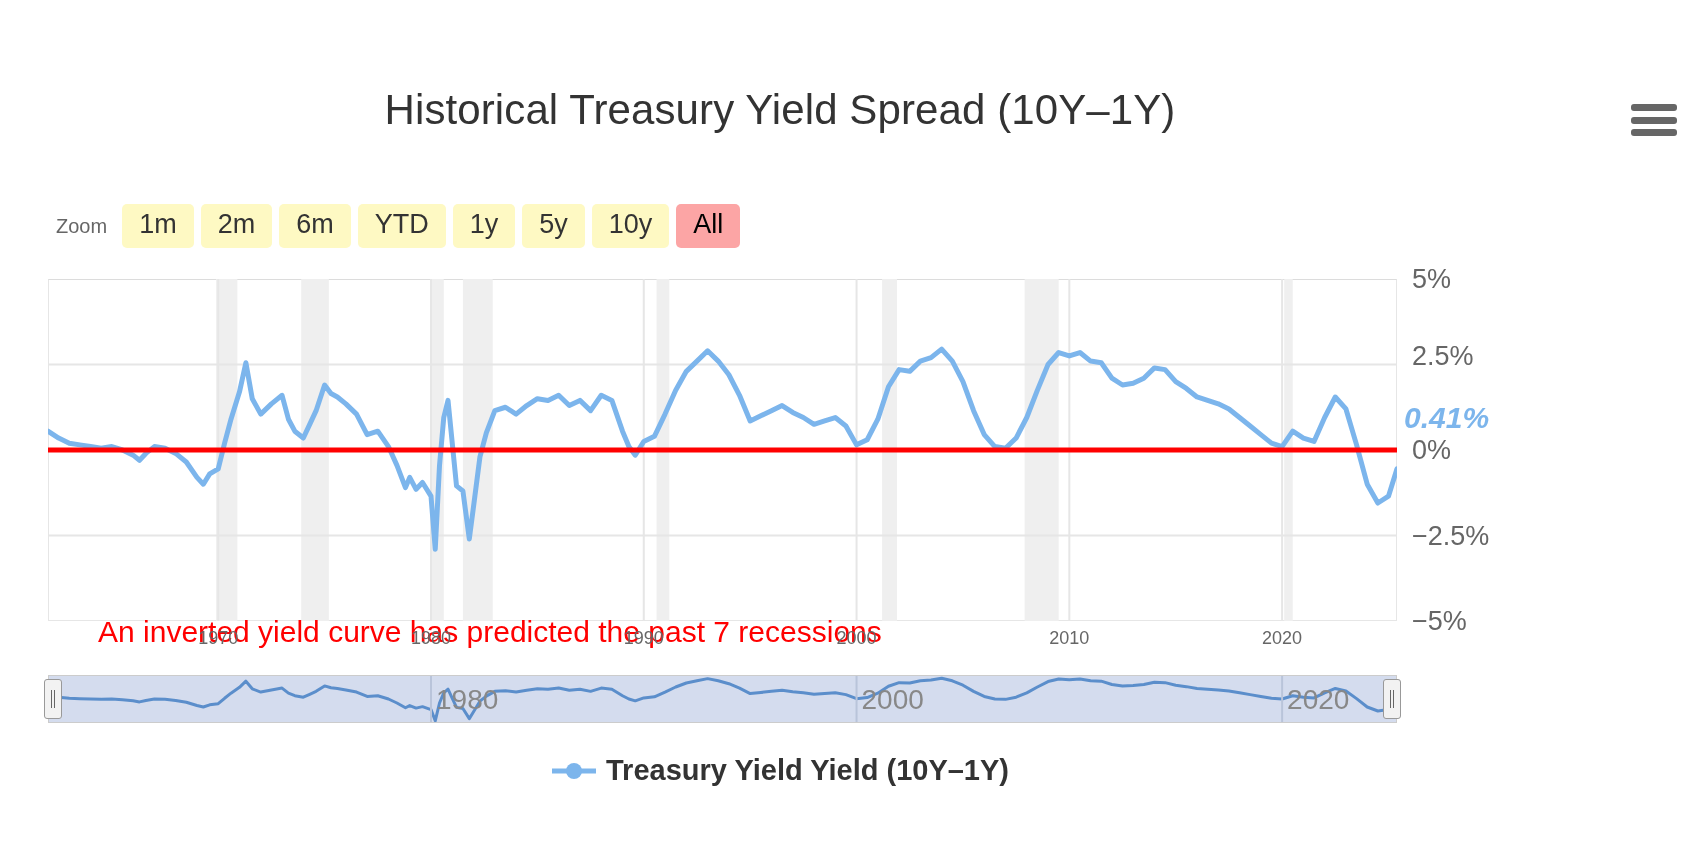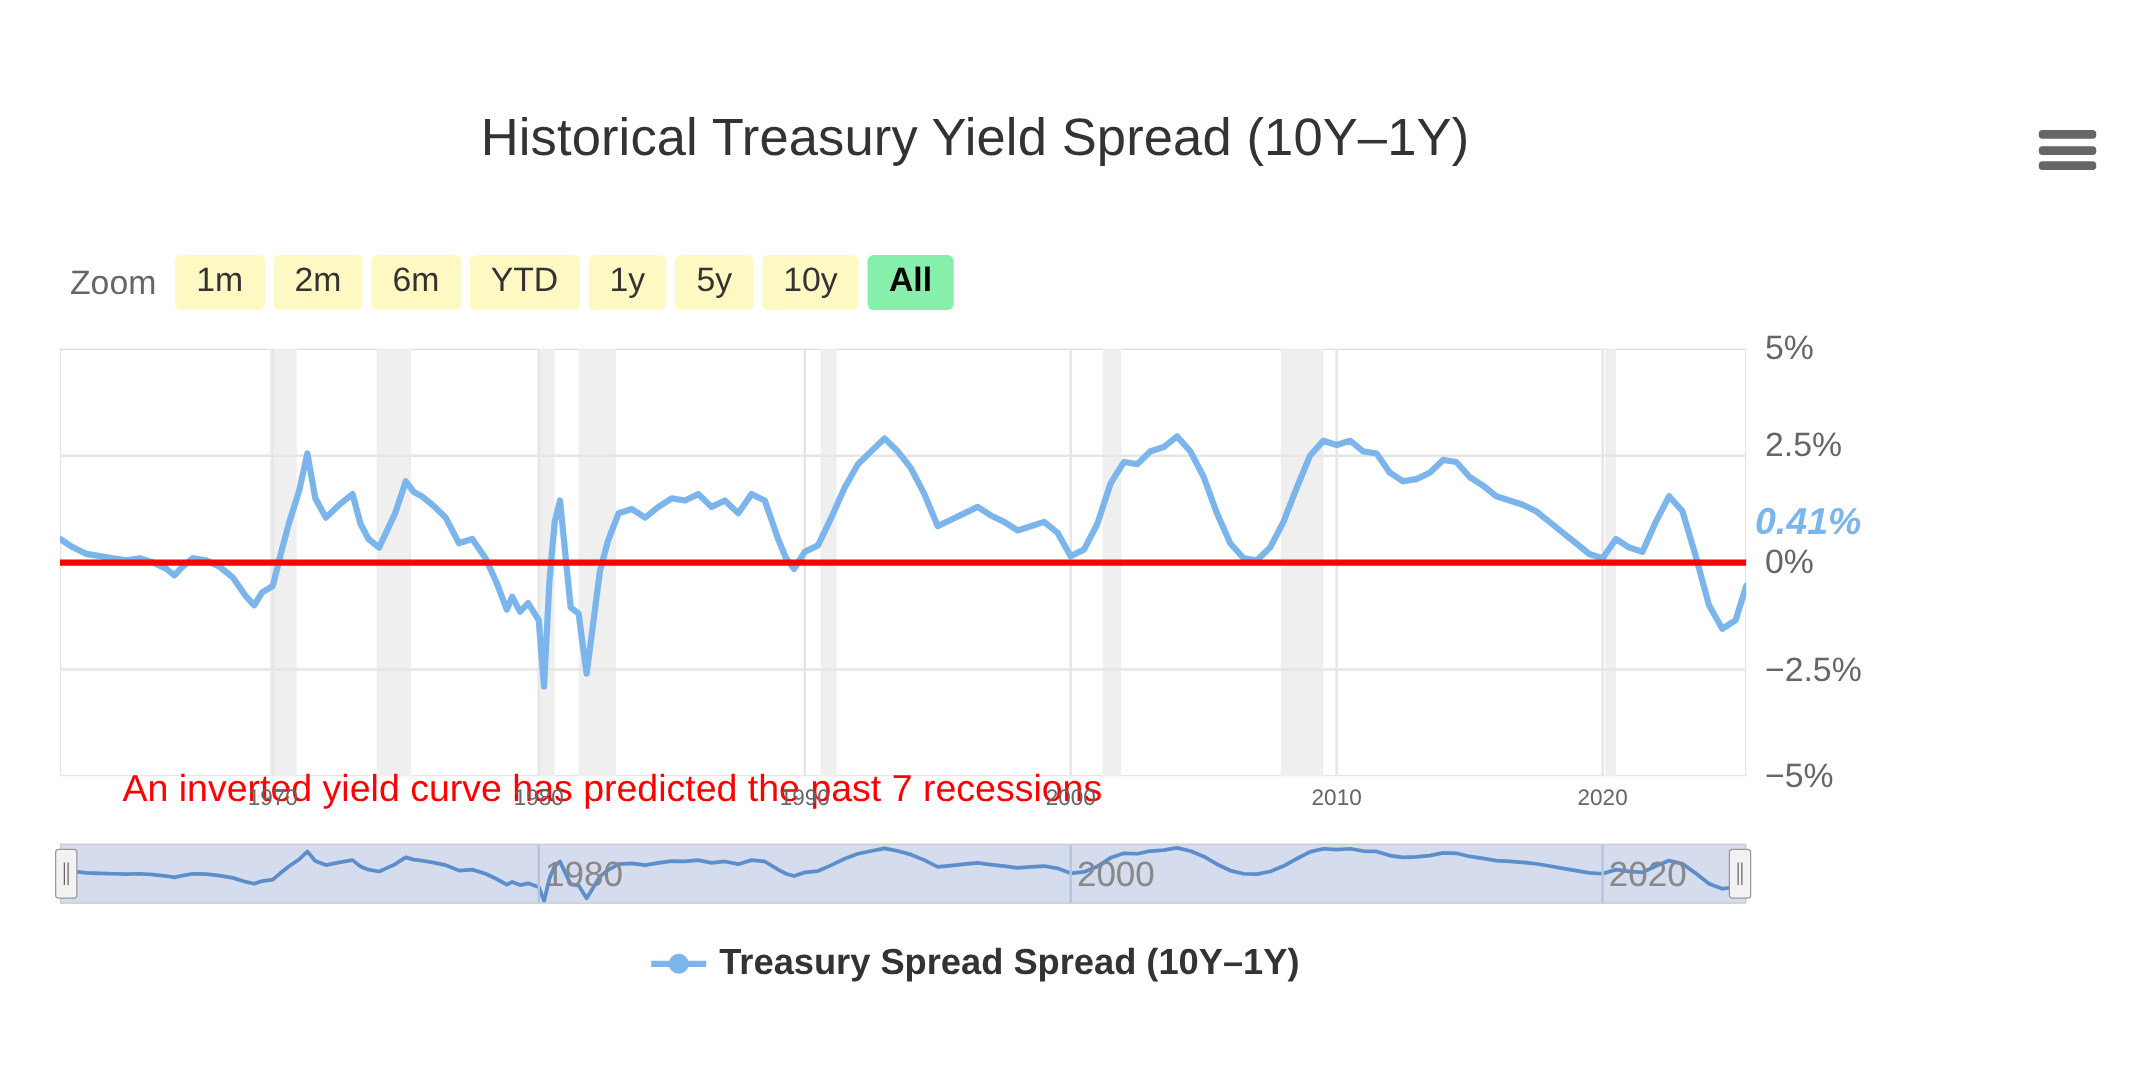--- a/index.html
+++ b/index.html
@@ -52,40 +52,40 @@
   
   #range-selector {
     position: absolute;
     left: 56px; top: 170px;
     display: flex;
     align-items: center;
     gap: 7px;
     height: 48px;
   }
   #range-label {
-    font-size: 27px;
+    font-size: 20px;
     color: #666666;
     margin-right: 8px;
     white-space: nowrap;
   }
   .range-btn {
     font-size: 27px;
     color: #333333;
     background: #fef9c3;
     border: none;
     border-radius: 5px;
     padding: 7px 17px 10px 17px;
     cursor: pointer;
     font-family: "Liberation Sans", sans-serif;
     line-height: 1;
     white-space: nowrap;
   }
   .range-btn.selected {
-    background: #86efac;
-    font-weight: bold;
+    background: #fca5a5;
+    font-weight: normal;
     color: #000000;
   }
 
   
   #plot-wrap {
     position: absolute;
     left: 48px; top: 247px;
     width: 1349px; height: 342px;
   }
   #plot-bg {
@@ -272,21 +272,21 @@
     </div>
 
   <div id="annotation">An inverted yield curve has predicted the past 7 recessions</div>
 
   <div id="legend">
     <div id="legend-item">
       <svg width="46" height="20">
         <line x1="1" y1="10" x2="45" y2="10" stroke="#7cb5ec" stroke-width="5"></line>
         <circle cx="23" cy="10" r="8" fill="#7cb5ec"></circle>
       </svg>
-      <span id="legend-text">Treasury Spread Spread (10Y–1Y)</span>
+      <span id="legend-text">Treasury Yield Yield (10Y–1Y)</span>
     </div>
   </div>
 
 <div class="y-label" style="top: 247px;">5%</div>
     <div class="y-label" style="top: 324px;">2.5%</div>
     <div class="y-label" style="top: 418px;">0%</div>
     <div class="y-label" style="top: 503.5px;">−2.5%</div>
     <div class="y-label" style="top: 589px;">−5%</div>
     <div id="last-value-label" style="top: 385.978px; font-style: italic;">0.41%</div>
     <div class="x-label" style="left: 218.221px;">1970</div>

